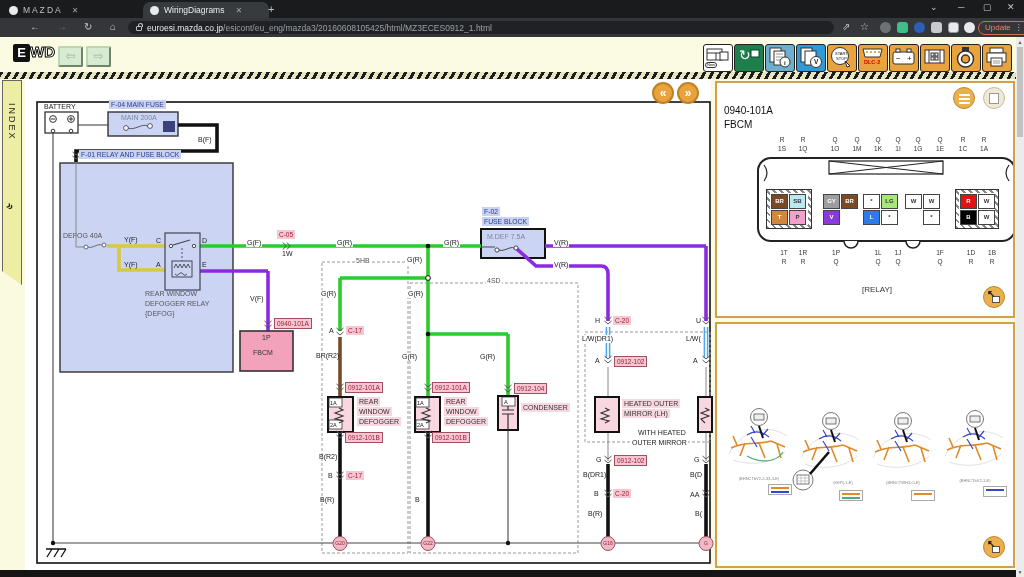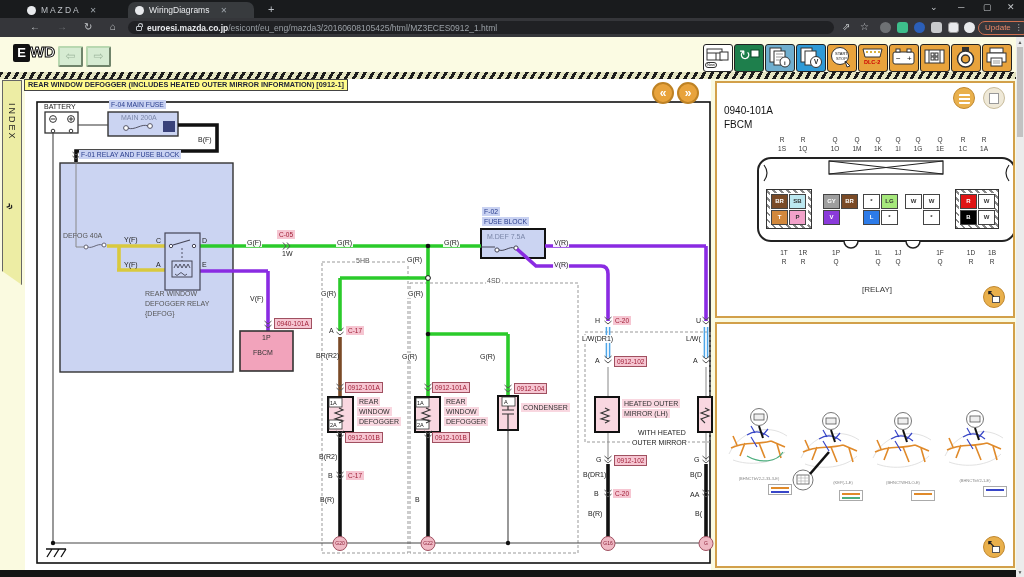--- a/index.html
+++ b/index.html
@@ -18,21 +18,21 @@
   #newtab-btn { left:268px; top:3px; color:#BDC1C6; font-size:11px; }
   .winctl { top:2px; color:#C4C7CA; font-size:9px; }
   #addressbar { left:0; top:18px; width:1024px; height:19px; background:#35363A; z-index:20; }
   .navic { position:absolute; top:3px; color:#C4C7CA; font-size:10px; }
   #urlpill { position:absolute; left:128px; top:3px; width:706px; height:13px; border-radius:7px;
     background:#202124; display:flex; align-items:center; padding:0 8px; gap:5px; }
   .lock { width:6px; height:5px; border:1px solid #BDC1C6; border-radius:1px; position:relative; margin-top:2px;}
   .lock:before { content:""; position:absolute; left:0.5px; top:-4px; width:3px; height:3px;
     border:1px solid #BDC1C6; border-bottom:none; border-radius:3px 3px 0 0; }
   #urltext { font-size:8.5px; color:#9AA0A6; white-space:nowrap; overflow:hidden; }
-  #urltext b { color:#E8EAED; font-weight:bold; }
+  #urltext b { color:#E8EAED; font-weight:normal; }
   .extic { position:absolute; top:4px; width:11px; height:11px; border-radius:3px; }
   #update-pill { position:absolute; left:978px; top:2.5px; height:14px; border:1px solid #D07050;
     border-radius:8px; color:#E88868; font-size:8px; display:flex; align-items:center; padding:0 6px; gap:4px;}
 
   
   #ewdheader { left:0; top:37px; width:1024px; height:35px; background:#FBFBE3; z-index:15; }
   #ewdlogo-box { position:absolute; left:13px; top:7px; width:17px; height:18px; background:#111;
     border-radius:2px; color:#fff; font-weight:bold; font-size:13px; text-align:center; line-height:18px; }
   #ewdlogo-wd { position:absolute; left:30px; top:6px; font-size:15px; font-weight:700; color:#fff;
     -webkit-text-stroke:1px #000; letter-spacing:0px; }
@@ -367,21 +367,20 @@
       <div class="lb t" style="left: 694px; top: 456px;">G</div>
       <div class="lb t" style="left: 690px; top: 471px;">B(D</div>
       <div class="lb t" style="left: 690px; top: 491px;">AA</div>
       <div class="lb t" style="left: 695px; top: 510px;">B(</div>
       <div class="gnd" style="left: 340px; top: 536px;">G20</div>
       <div class="gnd" style="left: 428px; top: 536px;">G22</div>
       <div class="gnd" style="left: 608px; top: 536px;">G16</div>
       <div class="gnd" style="left: 706px; top: 536px;">G</div>
     </div>
 
-  <div class="abs" id="banner">REAR WINDOW DEFOGGER (INCLUDES HEATED OUTER MIRROR INFORMATION) [0912-1]</div>
   <div class="navcirc" style="left:652px">«</div>
   <div class="navcirc" style="left:677px">»</div>
 
   <div class="abs" id="indextab">
     <span class="vert">INDEX</span>
     <span class="chev">»</span>
   </div>
 
   <div class="panel" style="left:715px;top:81px;width:300px;height:237px">
     <div class="circbtn" style="right:38px;top:4px">
@@ -498,26 +497,26 @@
     <div class="legend" style="left:266px;top:162px">
         <i style="background:#3846C8"></i>
       </div>
     <div class="expic" style="right:8px;bottom:8px">
       <span class="sq"></span>
         <span class="ar">↖</span>
     </div>
   </div>
 
   <div class="abs" id="tabstrip">
-    <div class="tab" style="left:20px;width:122px">
+    <div class="tab" style="left:2px;width:122px">
       <span class="favicon"></span>
       <span>M A Z D A</span>
       <span class="tab-close">✕</span>
     </div>
-    <div class="tab active" style="left:128px;width:126px">
+    <div class="tab active" style="left:143px;width:126px">
       <span class="favicon"></span>
       <span>WiringDiagrams</span>
       <span class="tab-close">✕</span>
     </div>
     <div class="abs" id="newtab-btn">+</div>
     <div class="abs winctl" style="left:930px">⌄</div>
     <div class="abs winctl" style="left:958px">─</div>
     <div class="abs winctl" style="left:983px">▢</div>
     <div class="abs winctl" style="left:1007px">✕</div>
   </div>

